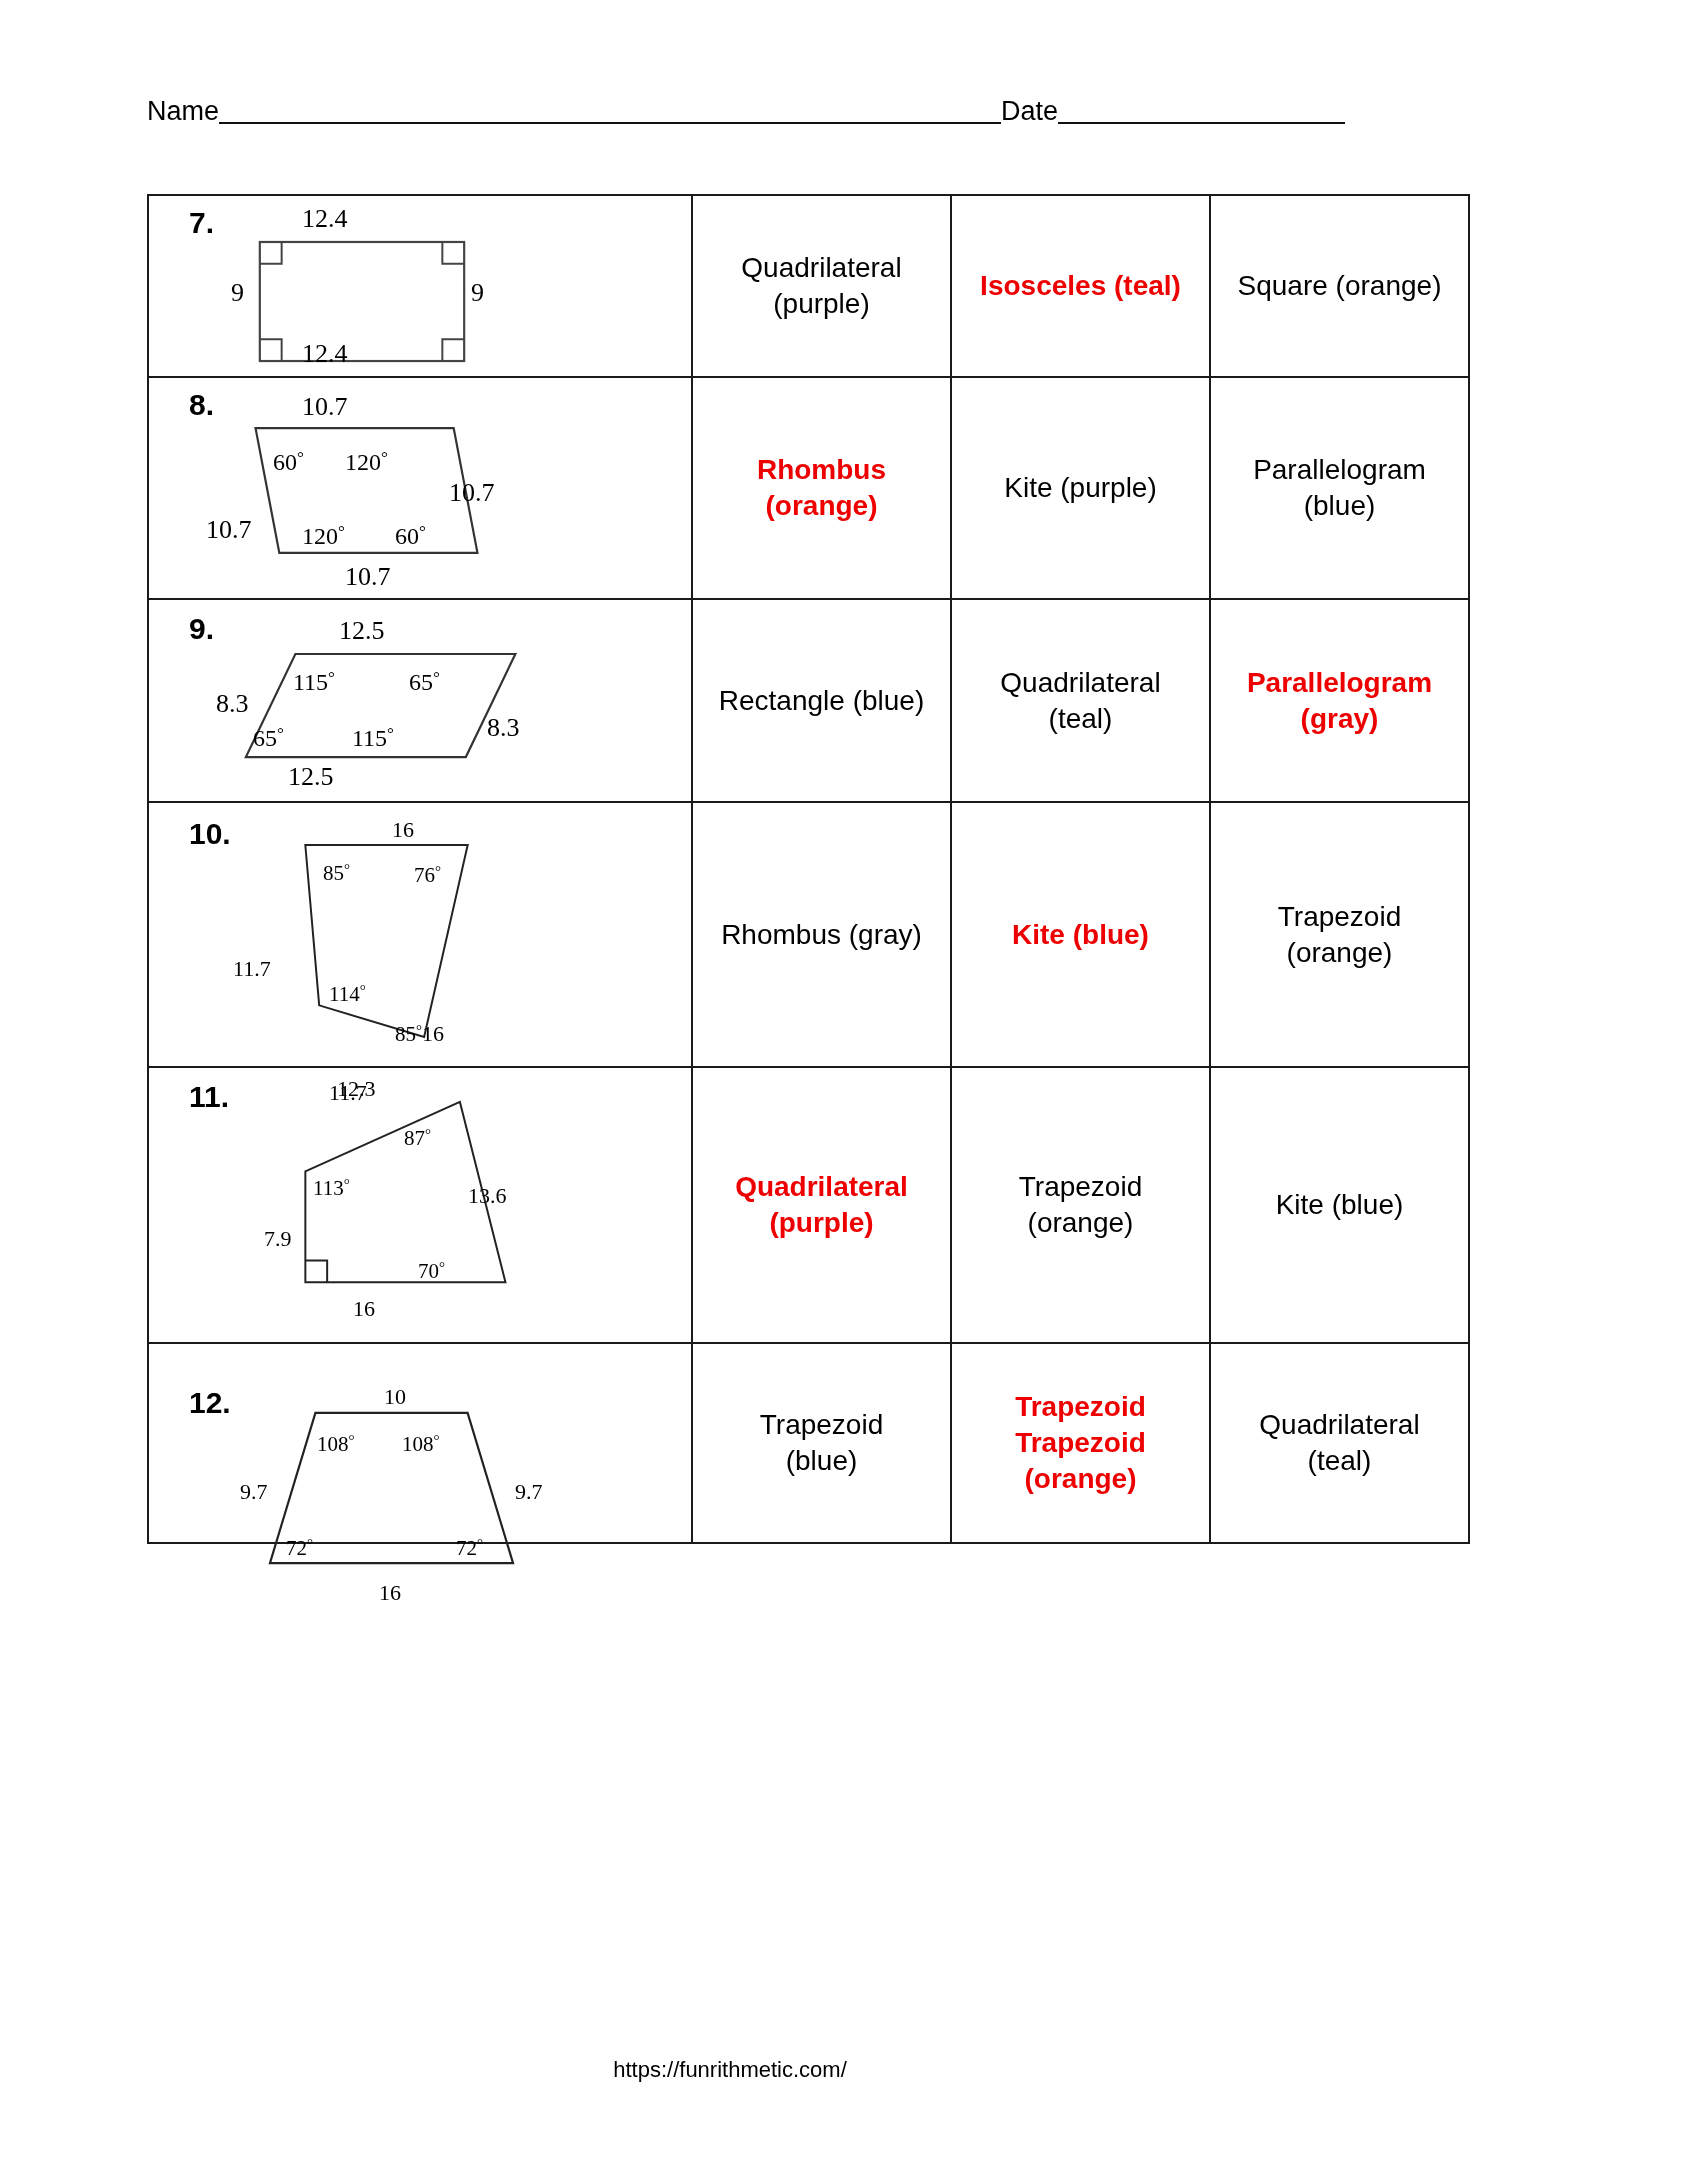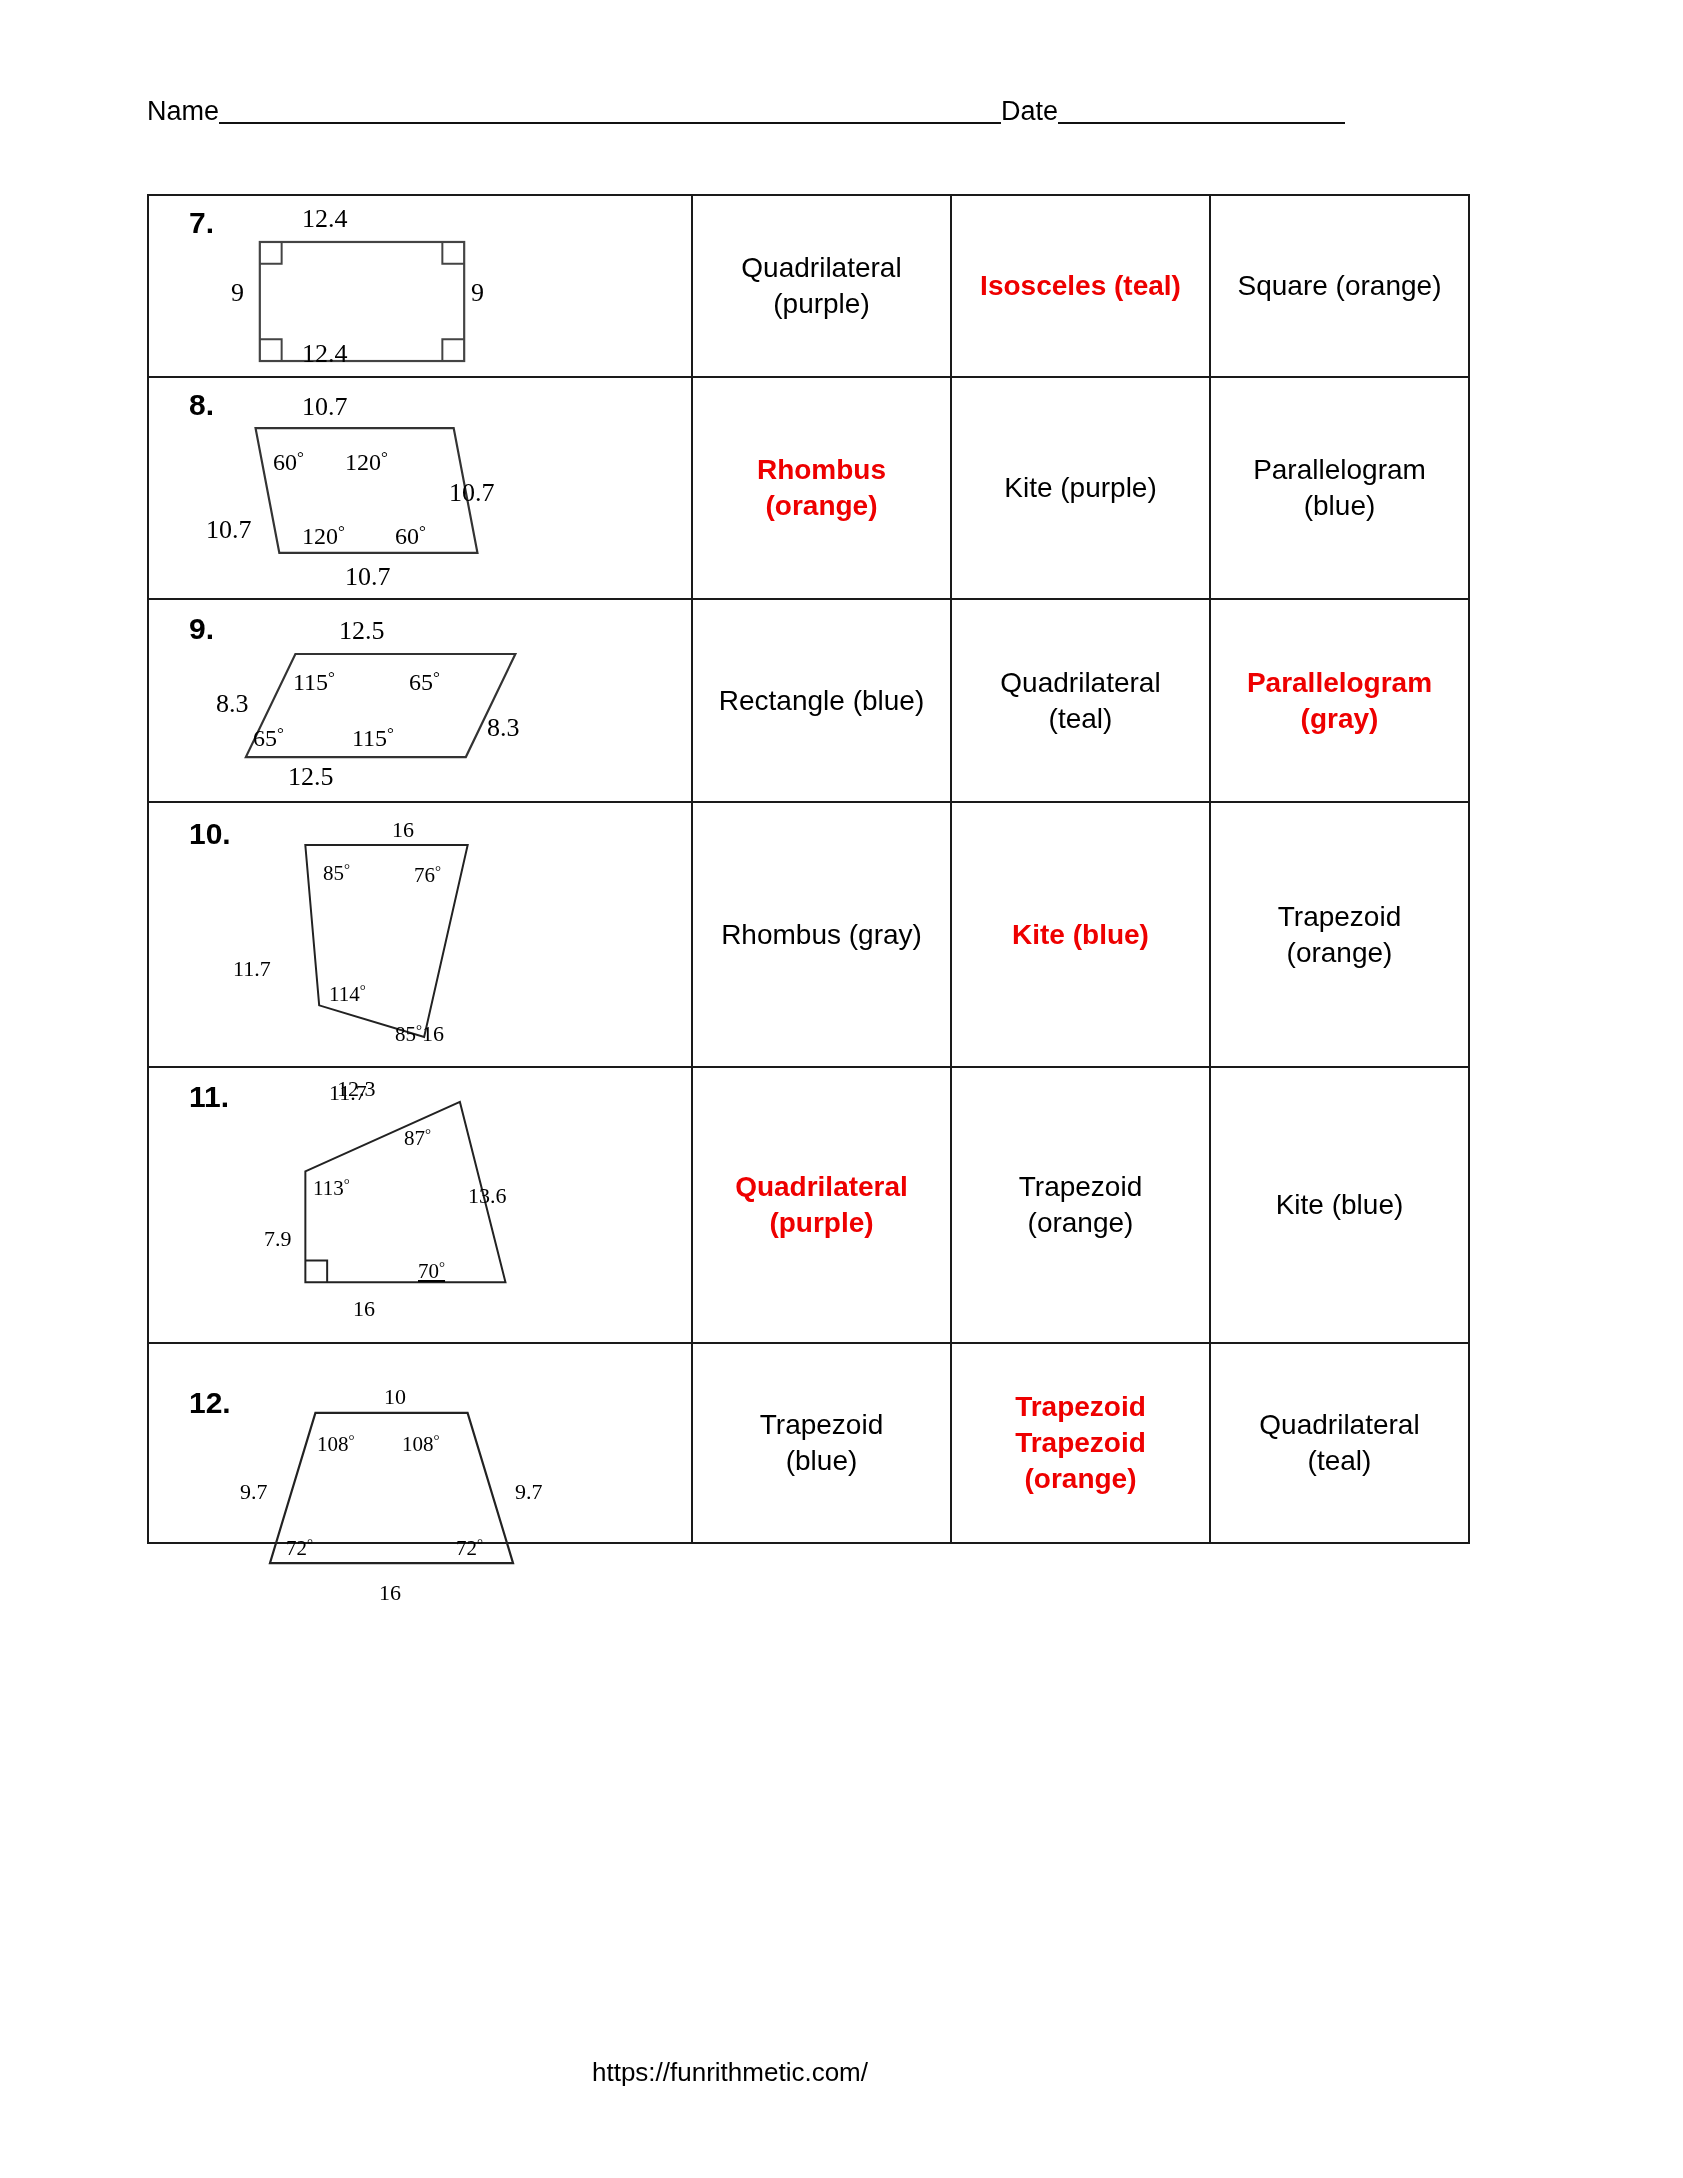--- a/index.html
+++ b/index.html
@@ -107,21 +107,21 @@
   .lbl.ang-sm { font-size: 21px; }
   .deg { font-size: 0.72em; vertical-align: 0.42em; }
 
   
   .footer {
     position: absolute;
     left: 0;
     top: 2057px;
     width: 1460px;
     text-align: center;
-    font-size: 26px;
+    font-size: 22px;
     font-family: "Liberation Sans", sans-serif;
     color: #000;
   }
 </style>
 </head>
 <body>
 
 <div class="header">
   <span class="hdr-label">Name</span>
   <span class="hdr-rule name-rule"></span>
@@ -263,21 +263,21 @@
         <svg class="fig-svg" style="left:89px; top:26px;" width="317" height="218" viewBox="0 0 320 220">
           <polygon points="68,78 224,8 270,190 68,190" fill="none" stroke="#222" stroke-width="2"></polygon>
           <path d="M68 168 L90 168 L90 190" fill="none" stroke="#222" stroke-width="2"></path>
         </svg>
         <span class="lbl side-sm" style="left:188px; top:10px;">12.3</span>
         <span class="lbl side-sm" style="left:319px; top:117px;">13.6</span>
         <span class="lbl side-sm" style="left:204px; top:230px;">16</span>
         <span class="lbl side-sm" style="left:109px; top:160px;margin-left:6px;">7.9</span>
         <span class="lbl ang-sm" style="left:255px; top:59px;"><span>87</span><span class="deg">°</span></span>
         <span class="lbl ang-sm" style="left:164px; top:109px;"><span>113</span><span class="deg">°</span></span>
-        <span class="lbl ang-sm" style="left:269px; top:192px;text-decoration:underline;"><span>70</span><span class="deg">°</span></span>
+        <span class="lbl ang-sm" style="left:269px; top:192px;"><span>70</span><span class="deg">°</span></span>
       </div>
     </td>
     <td class="opt-cell correct">
       <div>Quadrilateral</div>
       <div>(purple)</div>
     </td>
     <td class="opt-cell">
       <div>Trapezoid</div>
       <div>(orange)</div>
     </td>

